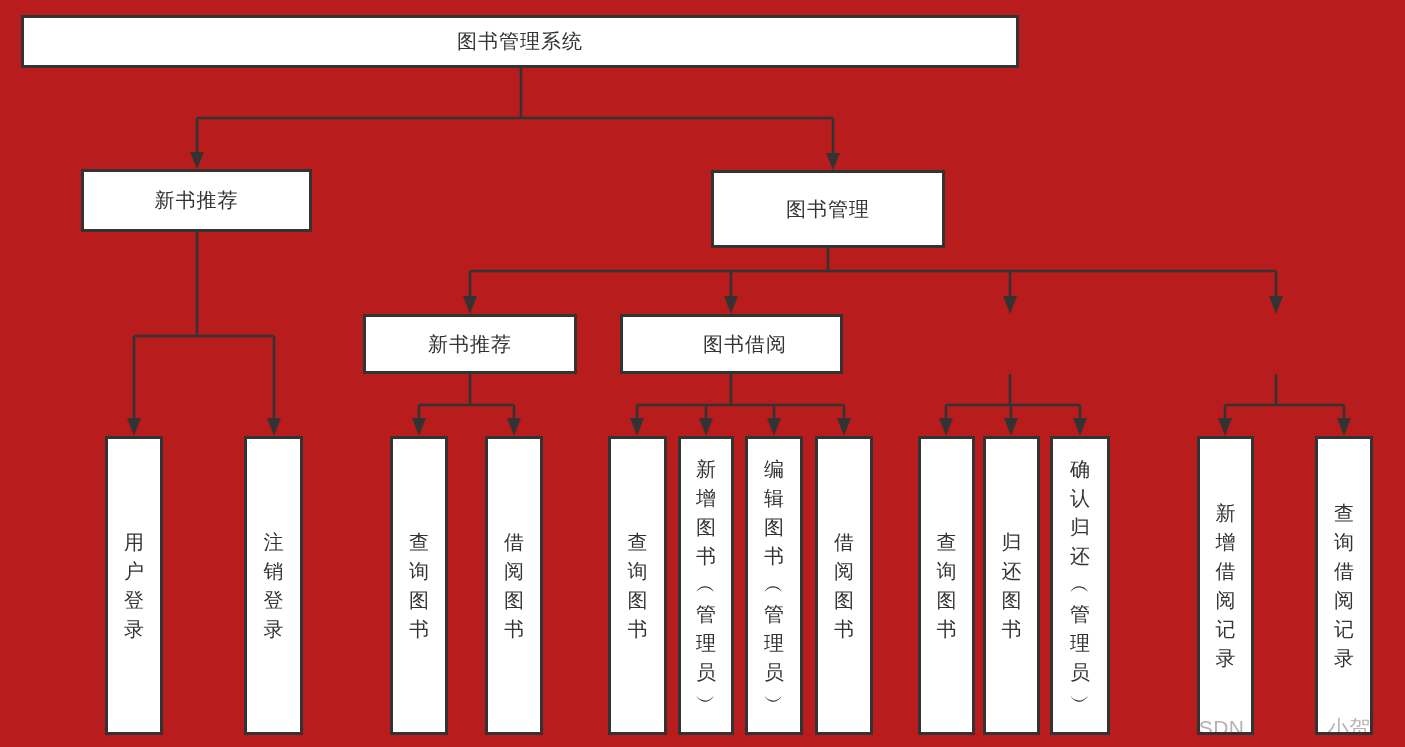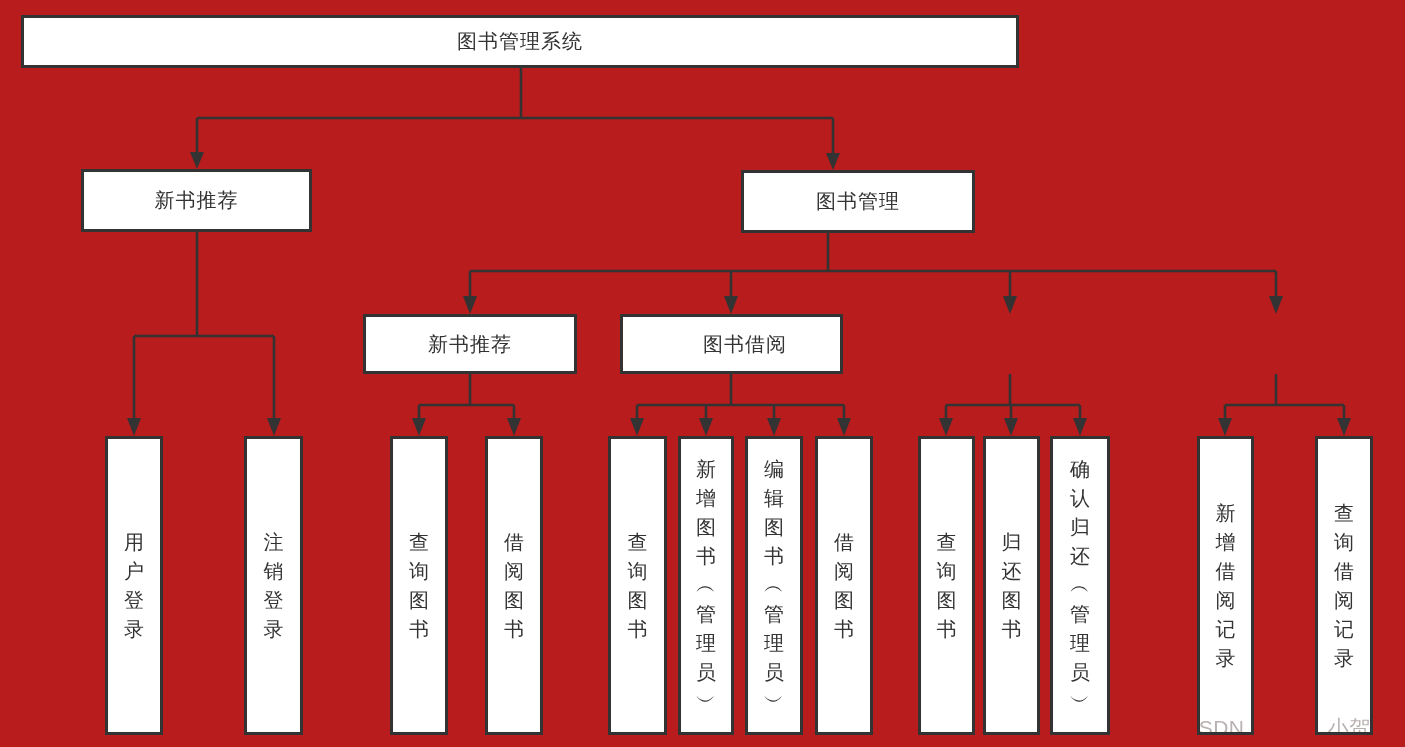--- a/index.html
+++ b/index.html
@@ -104,21 +104,21 @@
     <polygon points="1073,418 1087,418 1080,436"></polygon>
 
     <path d="M1276,374 V405 M1225,405 H1344 M1225,405 V421 M1344,405 V421"></path>
     <polygon points="1218,418 1232,418 1225,436"></polygon>
     <polygon points="1337,418 1351,418 1344,436"></polygon>
   </svg>
 
   <div class="node" style="left:21px; top:15px; width:998px; height:53px;">图书管理系统</div>
 
   <div class="node" style="left:81px; top:169px; width:231px; height:63px;">新书推荐</div>
-  <div class="node" style="left:741px; top:170px; width:234px; height:63px;">图书管理</div>
+  <div class="node" style="left:711px; top:170px; width:234px; height:78px;">图书管理</div>
 
   <div class="node" style="left:363px; top:314px; width:214px; height:60px;">新书推荐</div>
   <div class="node" style="left:620px; top:314px; width:223px; height:60px;padding-left:27px;">图书借阅</div>
 
   <div class="node vnode" style="left:105px; top:436px; width:58px; height:299px;">
       <span>用</span>
       <span>户</span>
       <span>登</span>
       <span>录</span>
     </div>

